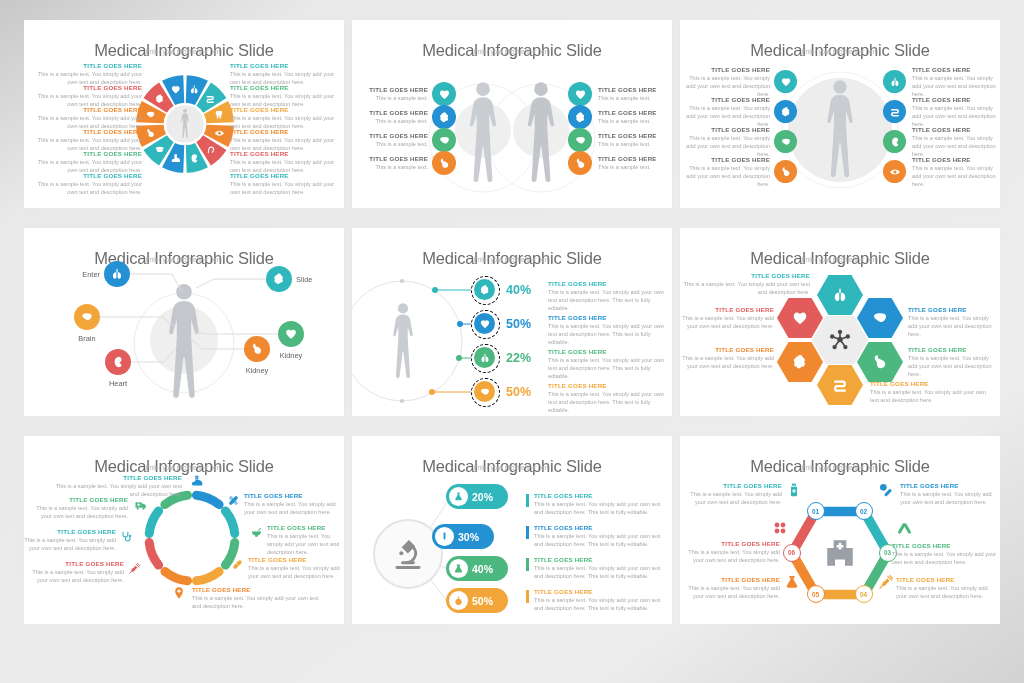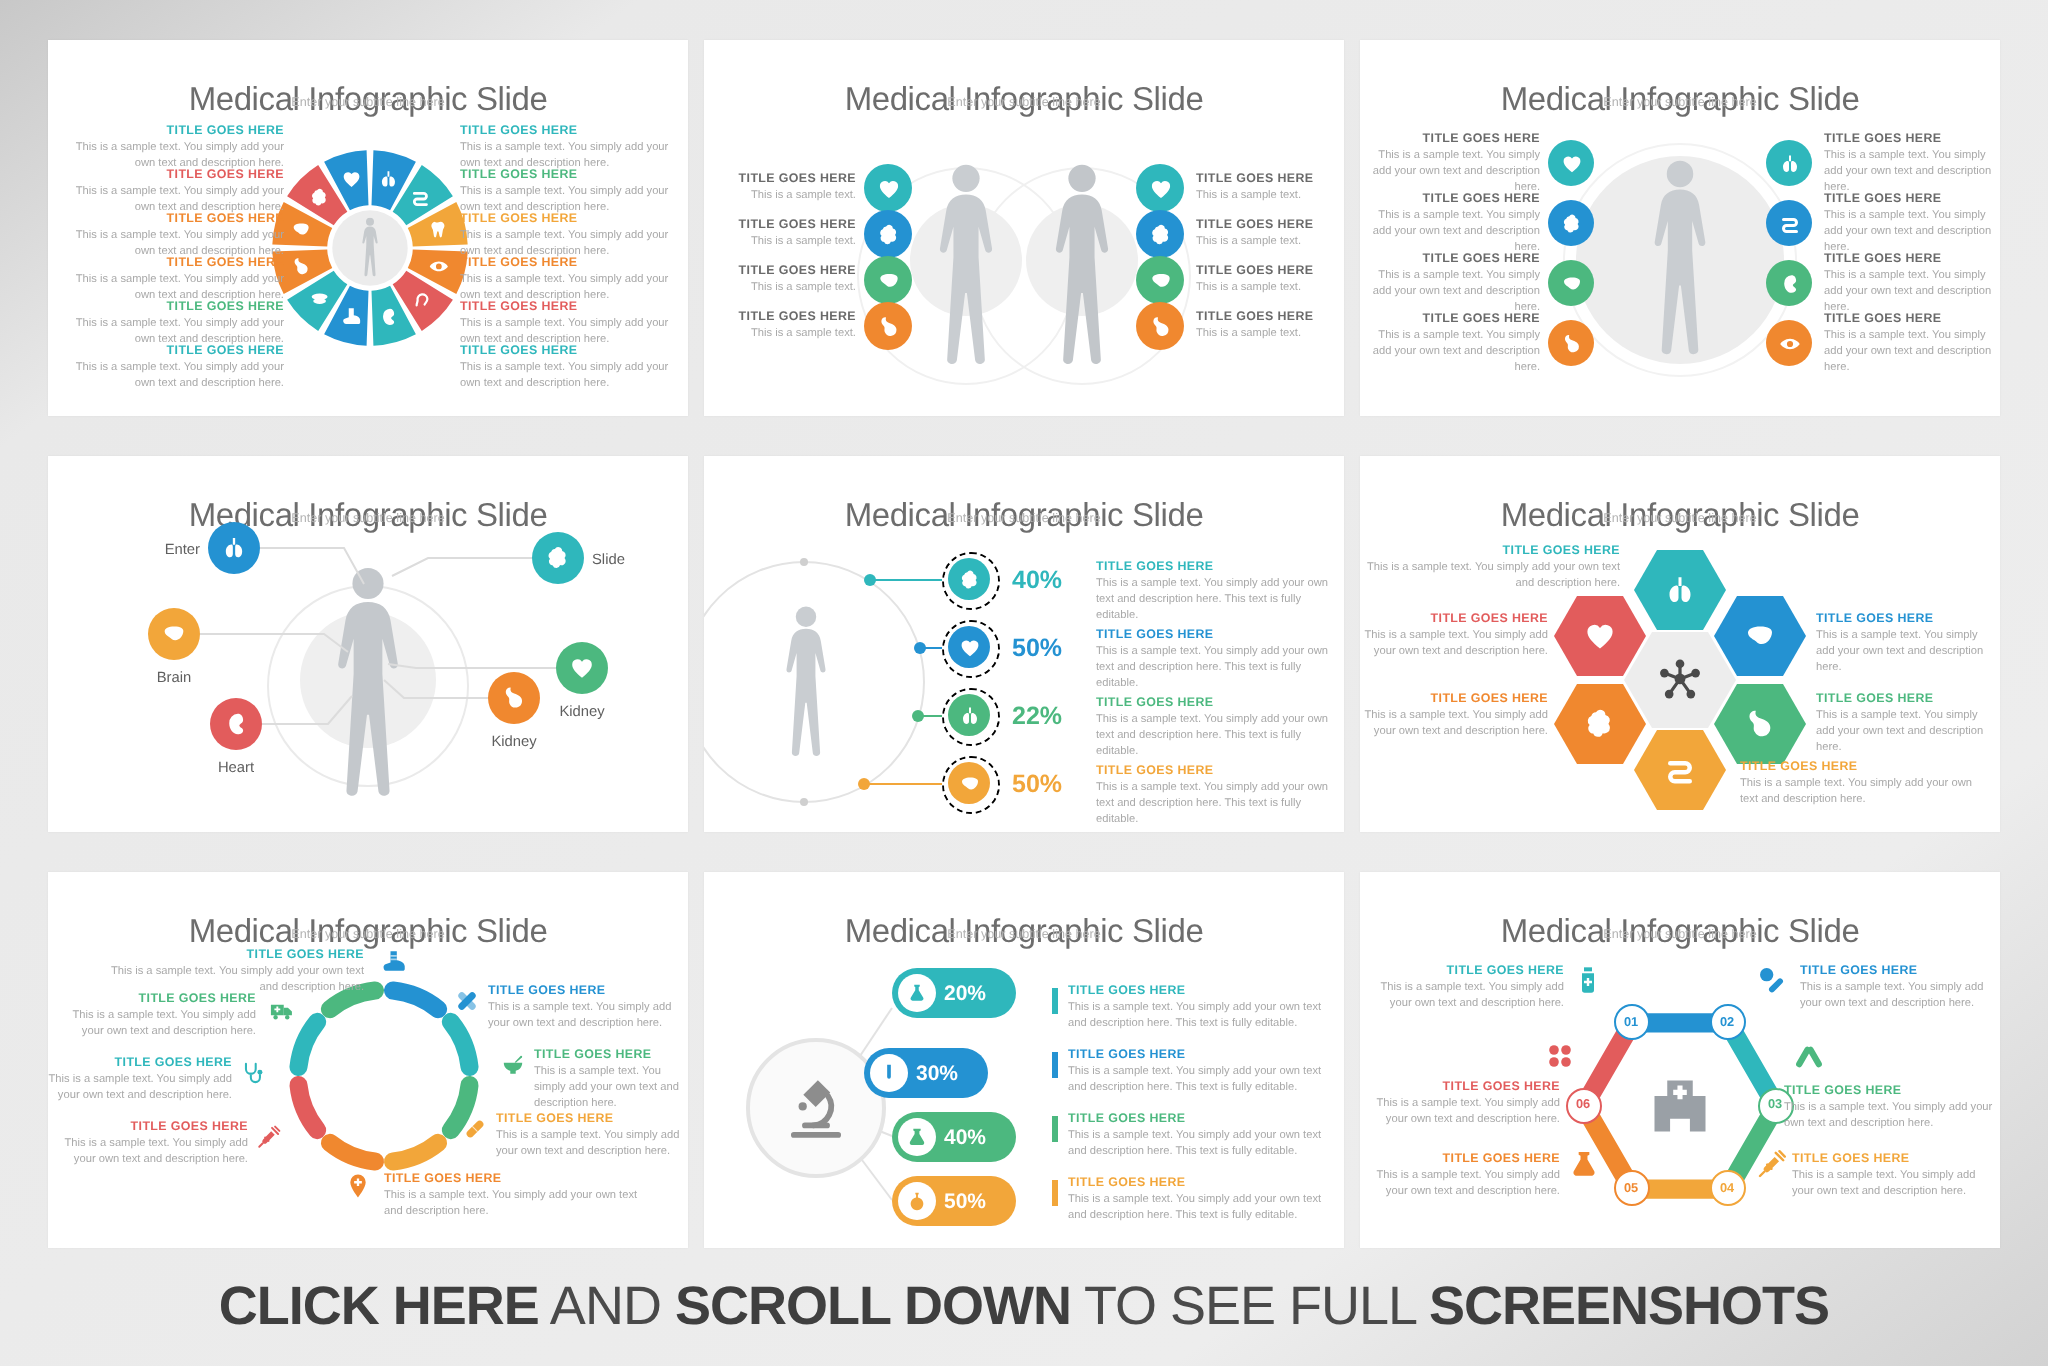--- a/index.html
+++ b/index.html
@@ -855,15 +855,14 @@
         <svg class="uico" width="16" height="16" style="color:var(--red)">
           <use href="#sym-pillscluster" fill="currentColor" width="16" height="16"></use>
         </svg>
       </div>
     <div class="tb r" style="left:0px;top:104px;width:100px">
         <div class="t c-red">TITLE GOES HERE</div>
         <div class="d">This is a sample text. You simply add your own text and description here.</div>
       </div>
   </section>
 
-  <div id="banner"><span class="b">CLICK HERE</span><span class="n"> AND </span><span class="b">SCROLL DOWN</span><span class="n"> TO SEE FULL </span><span class="b">SCREENSHOTS</span></div>
 
 </div>
 
 </body></html>

